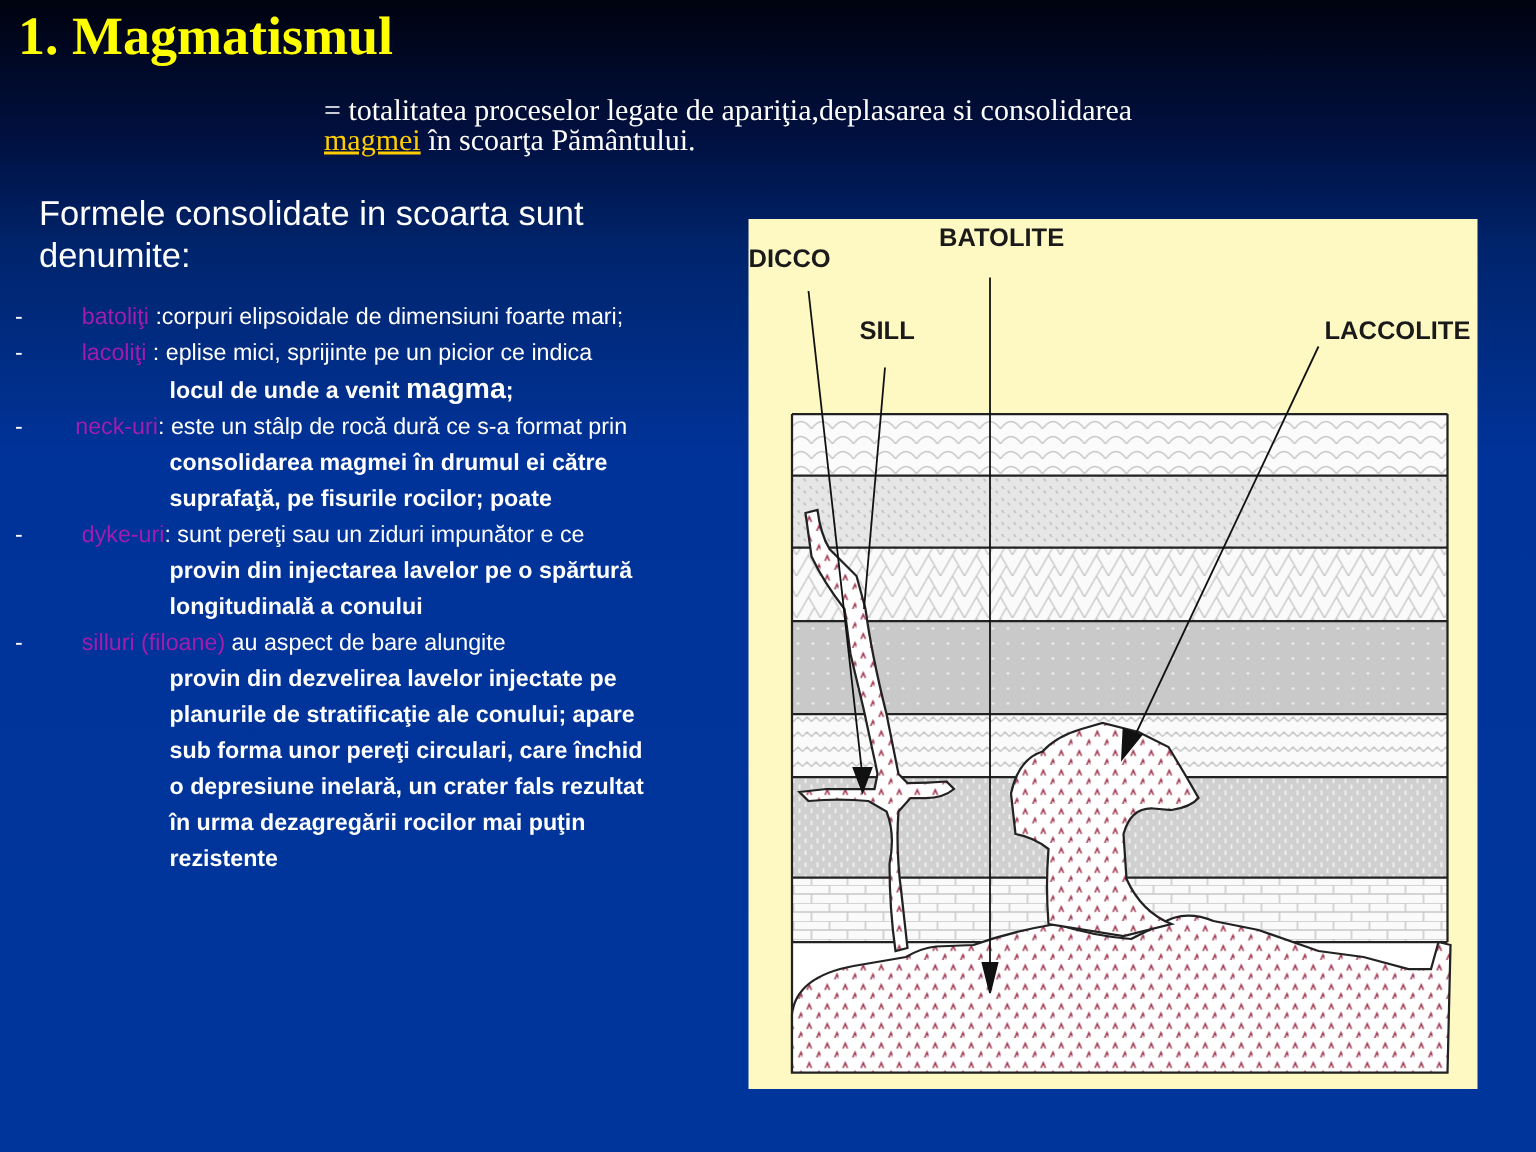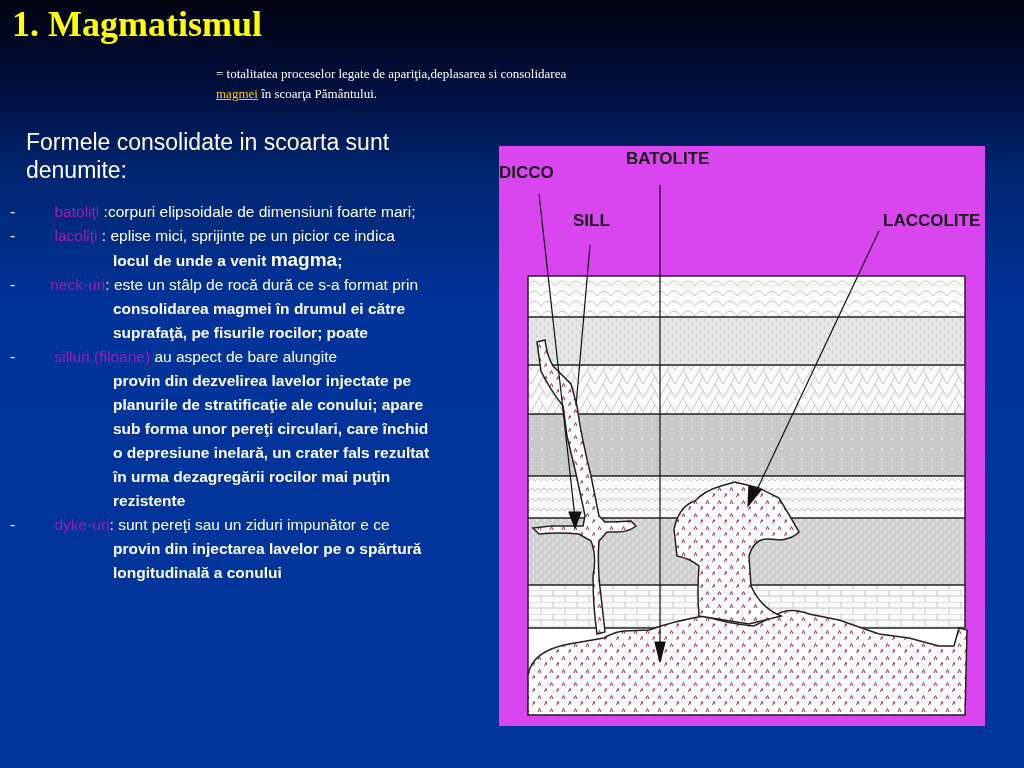--- a/index.html
+++ b/index.html
@@ -8,36 +8,36 @@
     background: linear-gradient(to bottom, #00020f 0%, #001040 12%, #00256e 22%, #00339a 40%, #00369c 100%);
     font-family: "Liberation Sans", sans-serif;
   }
   .title {
     position: absolute; left: 12px; top: -2px;
     font-family: "Liberation Serif", serif; font-weight: bold;
     font-size: 36px; color: #ffff00; margin: 0; line-height: 52px;
   }
   .definition {
     position: absolute; left: 216px; top: 64px; width: 620px;
-    font-family: "Liberation Serif", serif; font-size: 13px; line-height: 20px;
+    font-family: "Liberation Serif", serif; font-size: 20px; line-height: 20px;
     color: #ffffff;
   }
   .definition .link { color: #ffcc00; text-decoration: underline; }
   .content {
     position: absolute; left: 10px; top: 112px; width: 490px;
     color: #ffffff;
   }
   .heading { font-size: 23px; line-height: 28px; margin: 16px; }
   .item { font-size: 15.5px; line-height: 24px; margin: 0; }
   .item .term { color: #a21caf; margin-left: 35px; }
   .indent { padding-left: 103px; font-weight: bold; }
   .big { font-size: 19px; }
   .figure {
     position: absolute; left: 499px; top: 146px; width: 486px; height: 580px;
-    background: #d946ef;
+    background: #fef9c3;
   }
   .figure svg { position: absolute; left: 0; top: 0; }
   .lbl { font-family: "Liberation Sans", sans-serif; font-weight: bold; font-size: 17px; fill: #1a1a1a; }
 </style>
 </head>
 <body>
 
 <h1 class="title">1. Magmatismul</h1>
 
 <div class="definition">
@@ -57,33 +57,33 @@
     <span class="indent" style="display:inline-block"><span>locul de unde a venit </span><span class="big">magma</span><span>;</span></span>
   </p>
 
   <p class="item">
     <span>-</span><span class="term">neck-uri</span><span>: este un stâlp de rocă dură ce s-a format prin</span><br>
     <span class="indent" style="display:inline-block">consolidarea magmei în drumul ei către</span><br>
     <span class="indent" style="display:inline-block">suprafaţă, pe fisurile rocilor; poate</span><br>
   </p>
 
   <p class="item">
+    <span>- </span><span class="term">dyke-uri</span><span>:  sunt pereţi  sau un ziduri  impunător e ce</span><br>
+    <span class="indent" style="display:inline-block">provin din injectarea lavelor pe o spărtură</span><br>
+    <span class="indent" style="display:inline-block">longitudinală a conului</span>
+  </p>
+
+  <p class="item">
     <span>- </span><span class="term">silluri (filoane)</span><span> au  aspect de bare alungite</span><br>
     <span class="indent" style="display:inline-block">provin din dezvelirea lavelor injectate pe</span><br>
     <span class="indent" style="display:inline-block">planurile de stratificaţie ale conului; apare</span><br>
     <span class="indent" style="display:inline-block">sub forma unor pereţi circulari, care închid</span><br>
     <span class="indent" style="display:inline-block">o depresiune inelară, un crater fals rezultat</span><br>
     <span class="indent" style="display:inline-block">în urma dezagregării rocilor mai puţin</span><br>
     <span class="indent" style="display:inline-block">rezistente</span>
-  </p>
-
-  <p class="item">
-    <span>- </span><span class="term">dyke-uri</span><span>:  sunt pereţi  sau un ziduri  impunător e ce</span><br>
-    <span class="indent" style="display:inline-block">provin din injectarea lavelor pe o spărtură</span><br>
-    <span class="indent" style="display:inline-block">longitudinală a conului</span>
   </p>
 </div>
 
 <div class="figure">
   <svg width="486" height="580" viewBox="0 0 486 580" xmlns="http://www.w3.org/2000/svg">
     <defs>
       <pattern id="pScales" width="14" height="10" patternUnits="userSpaceOnUse">
         <rect width="14" height="10" fill="#fbfbfb"></rect>
         <path d="M0 10 Q7 0 14 10" fill="none" stroke="#c8c8c8" stroke-width="1"></path>
       </pattern>

